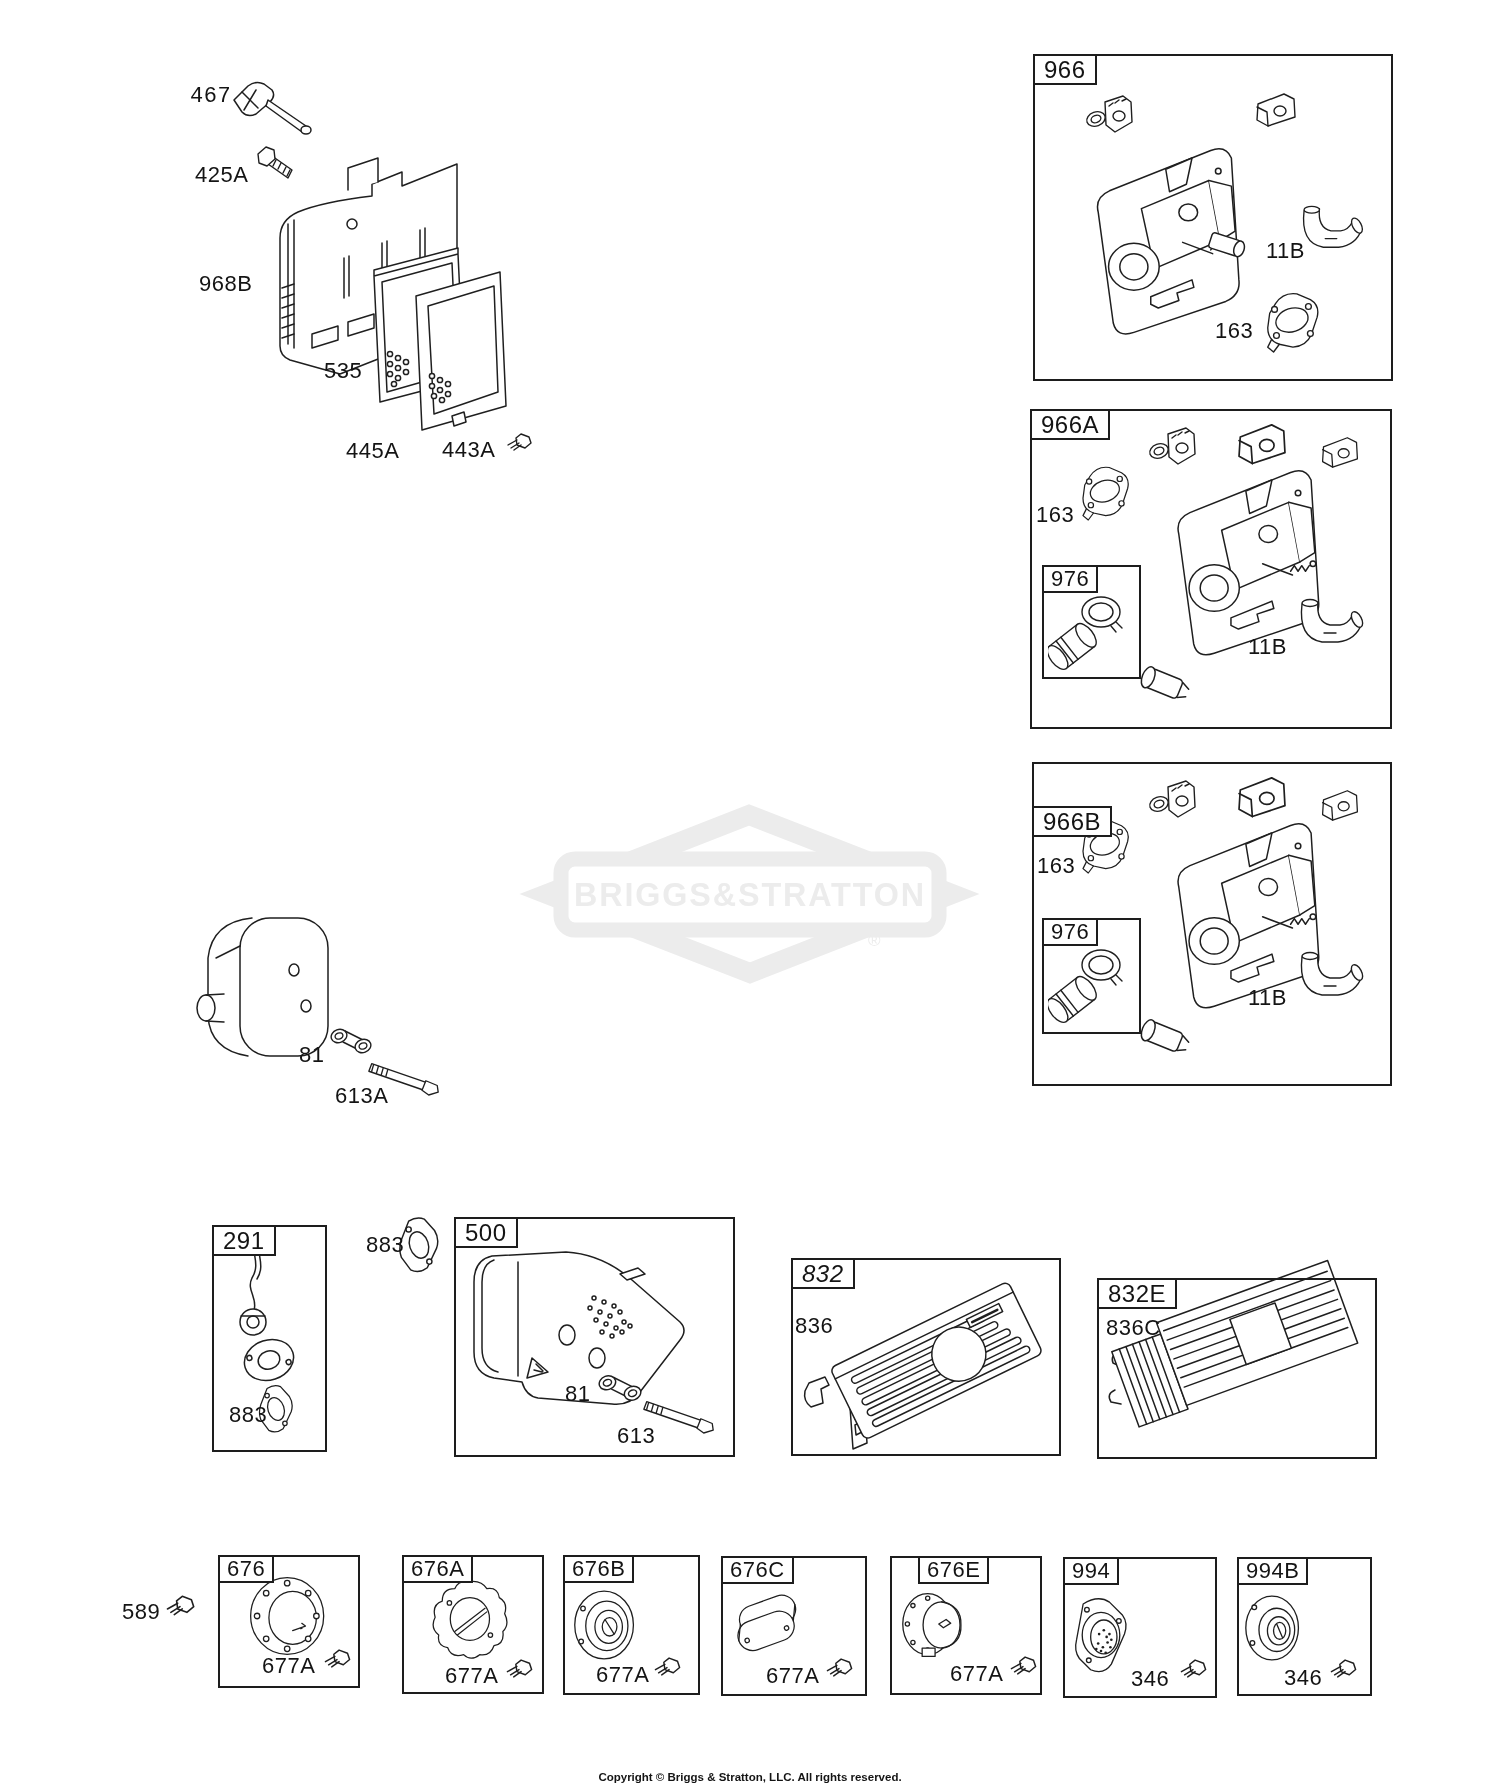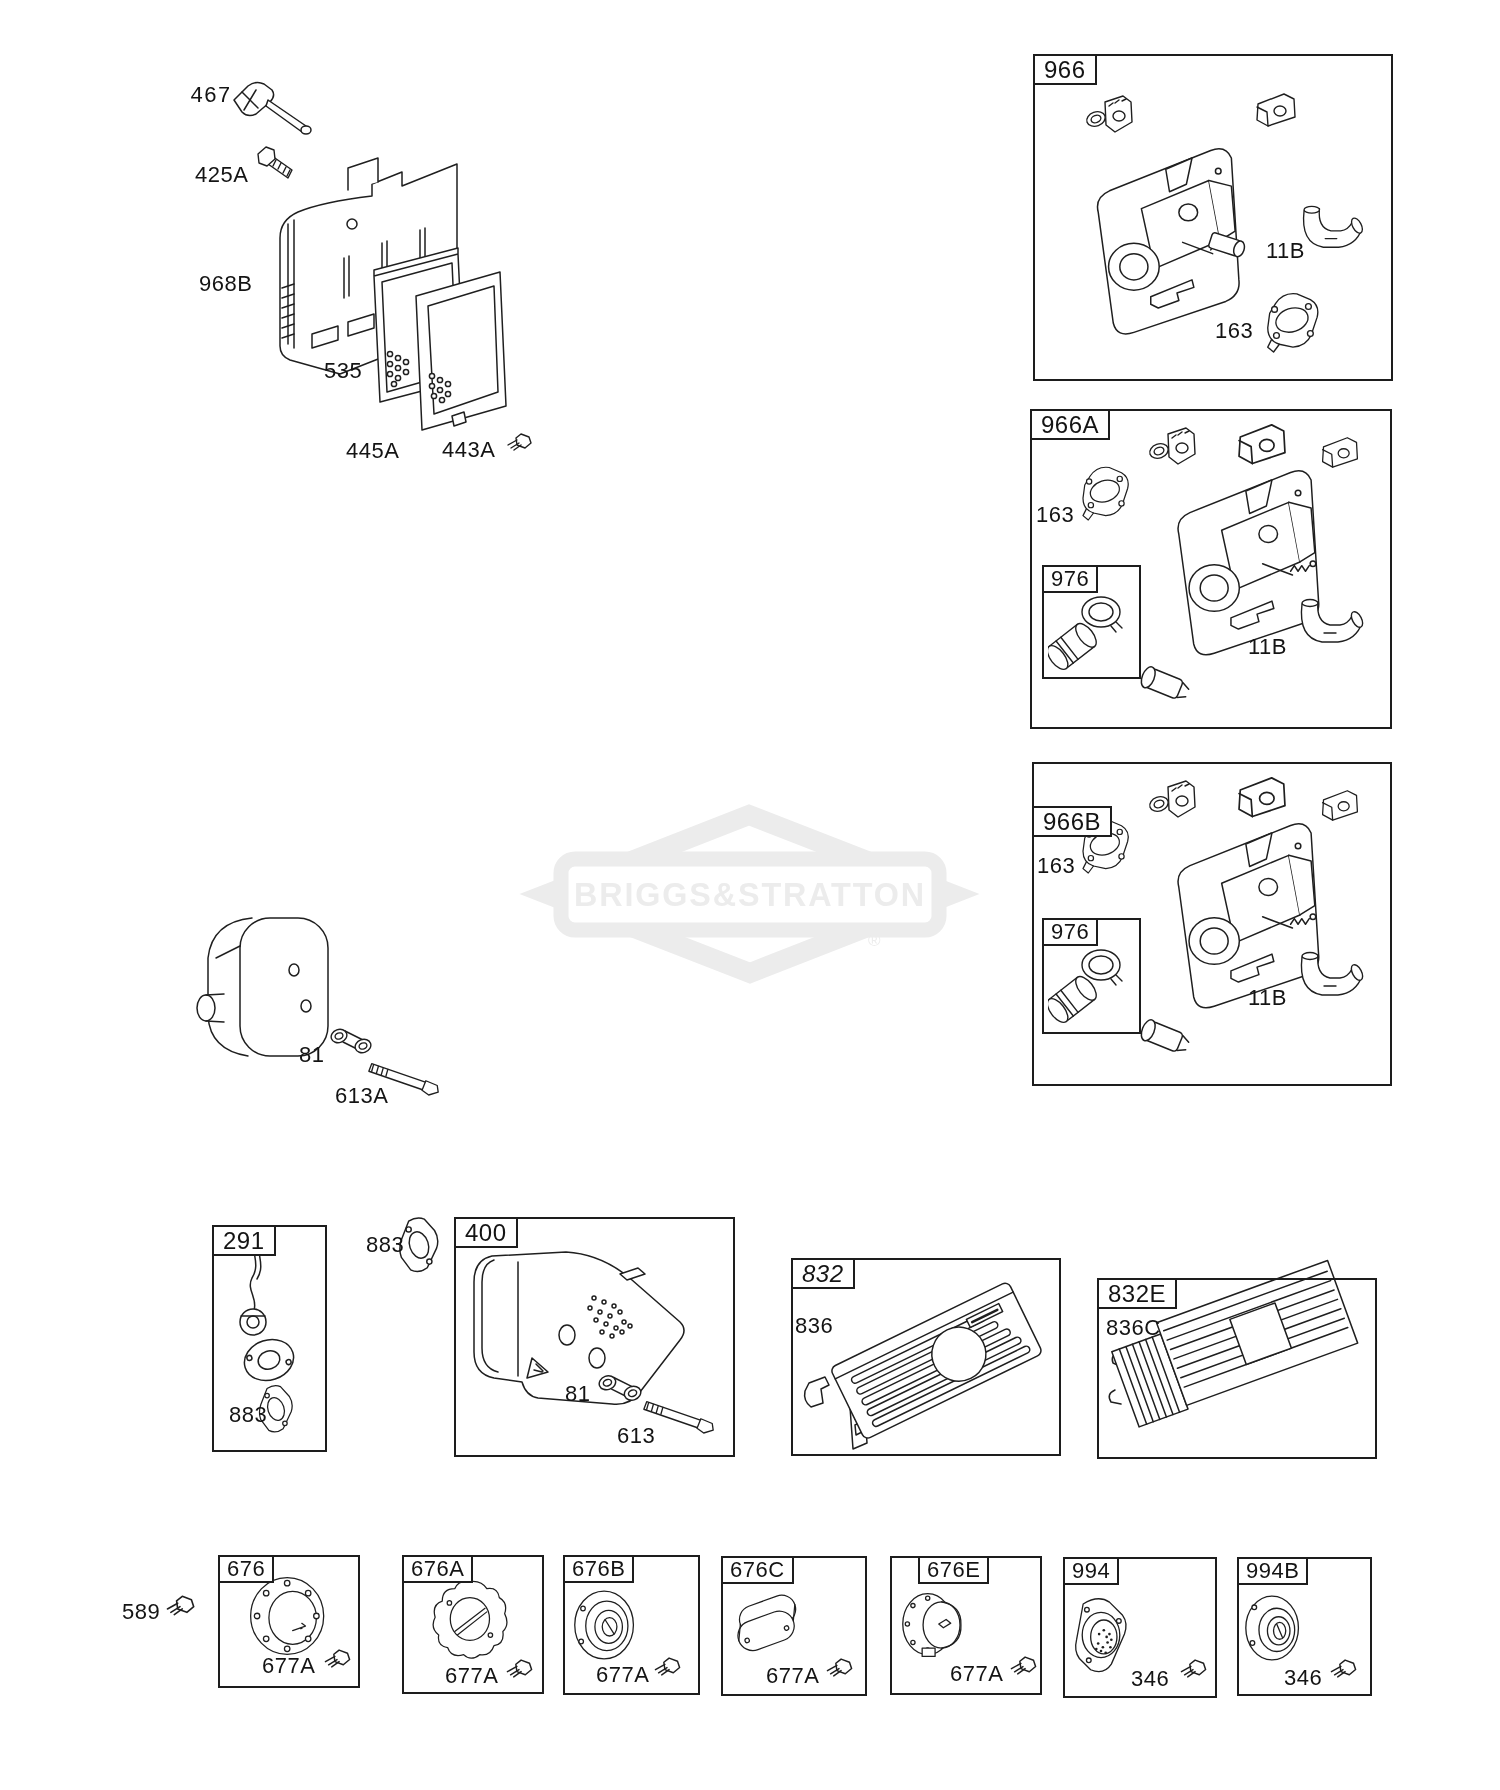--- a/index.html
+++ b/index.html
@@ -442,21 +442,21 @@
   <div class="gbox" style="left:890px;top:1556px;width:148px;height:135px;"></div>
   <div class="gbox" style="left:1063px;top:1557px;width:150px;height:137px;"></div>
   <div class="gbox" style="left:1237px;top:1557px;width:131px;height:135px;"></div>
 
   <div class="glabel" style="left:1033px;top:54px;">966</div>
   <div class="glabel" style="left:1030px;top:409px;">966A</div>
   <div class="glabel" style="left:1032px;top:762px;margin-top:44px;">966B</div>
   <div class="glabel small" style="left:1042px;top:565px;">976</div>
   <div class="glabel small" style="left:1042px;top:918px;">976</div>
   <div class="glabel" style="left:212px;top:1225px;">291</div>
-  <div class="glabel" style="left:454px;top:1217px;">400</div>
+  <div class="glabel" style="left:454px;top:1217px;">500</div>
   <div class="glabel" style="left:791px;top:1258px;font-style:italic;">832</div>
   <div class="glabel" style="left:1097px;top:1278px;">832E</div>
   <div class="glabel small" style="left:218px;top:1555px;">676</div>
   <div class="glabel small" style="left:402px;top:1555px;">676A</div>
   <div class="glabel small" style="left:563px;top:1555px;">676B</div>
   <div class="glabel small" style="left:721px;top:1556px;">676C</div>
   <div class="glabel small" style="left:890px;top:1556px;margin-left:28px;">676E</div>
   <div class="glabel small" style="left:1063px;top:1557px;">994</div>
   <div class="glabel small" style="left:1237px;top:1557px;">994B</div>
 
@@ -482,14 +482,15 @@
   <div class="callout" style="left:1106px;top:1315px;">836C</div>
   <div class="callout" style="left:122px;top:1599px;">589</div>
   <div class="callout" style="left:262px;top:1653px;">677A</div>
   <div class="callout" style="left:445px;top:1663px;">677A</div>
   <div class="callout" style="left:596px;top:1662px;">677A</div>
   <div class="callout" style="left:766px;top:1663px;">677A</div>
   <div class="callout" style="left:950px;top:1661px;">677A</div>
   <div class="callout" style="left:1131px;top:1666px;">346</div>
   <div class="callout" style="left:1284px;top:1665px;">346</div>
 
+  <div class="footer">Copyright © Briggs &amp; Stratton, LLC. All rights reserved.</div>
 
 </div>
 
 </body></html>

